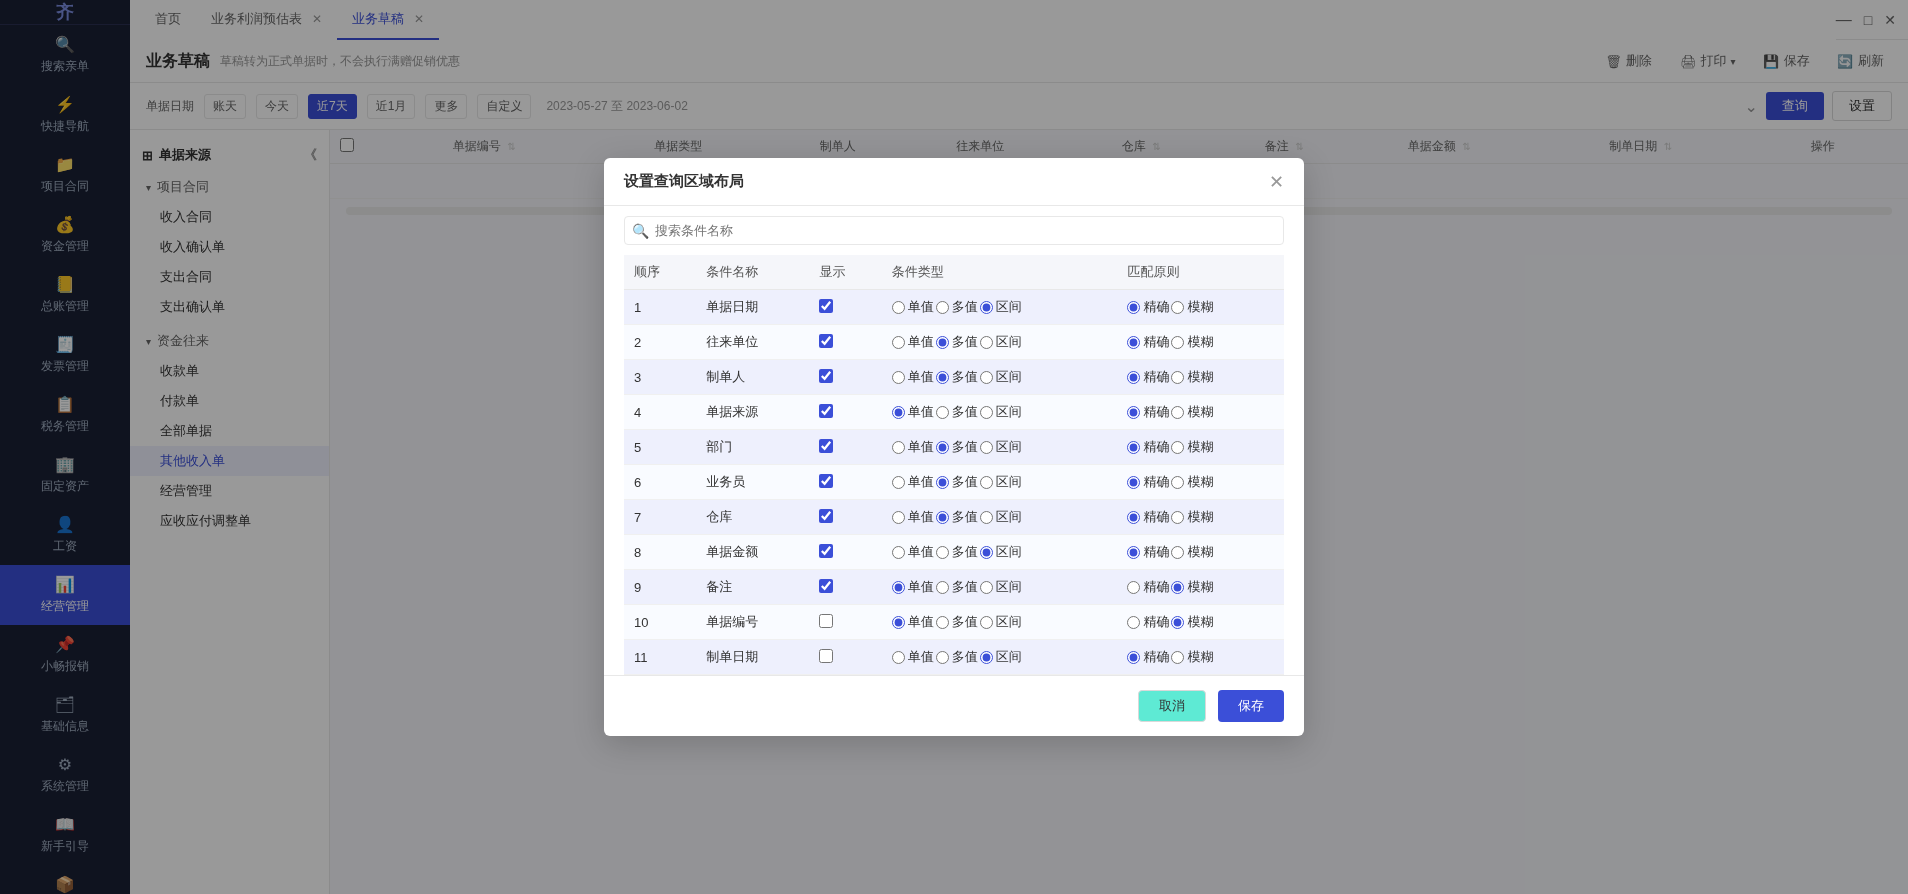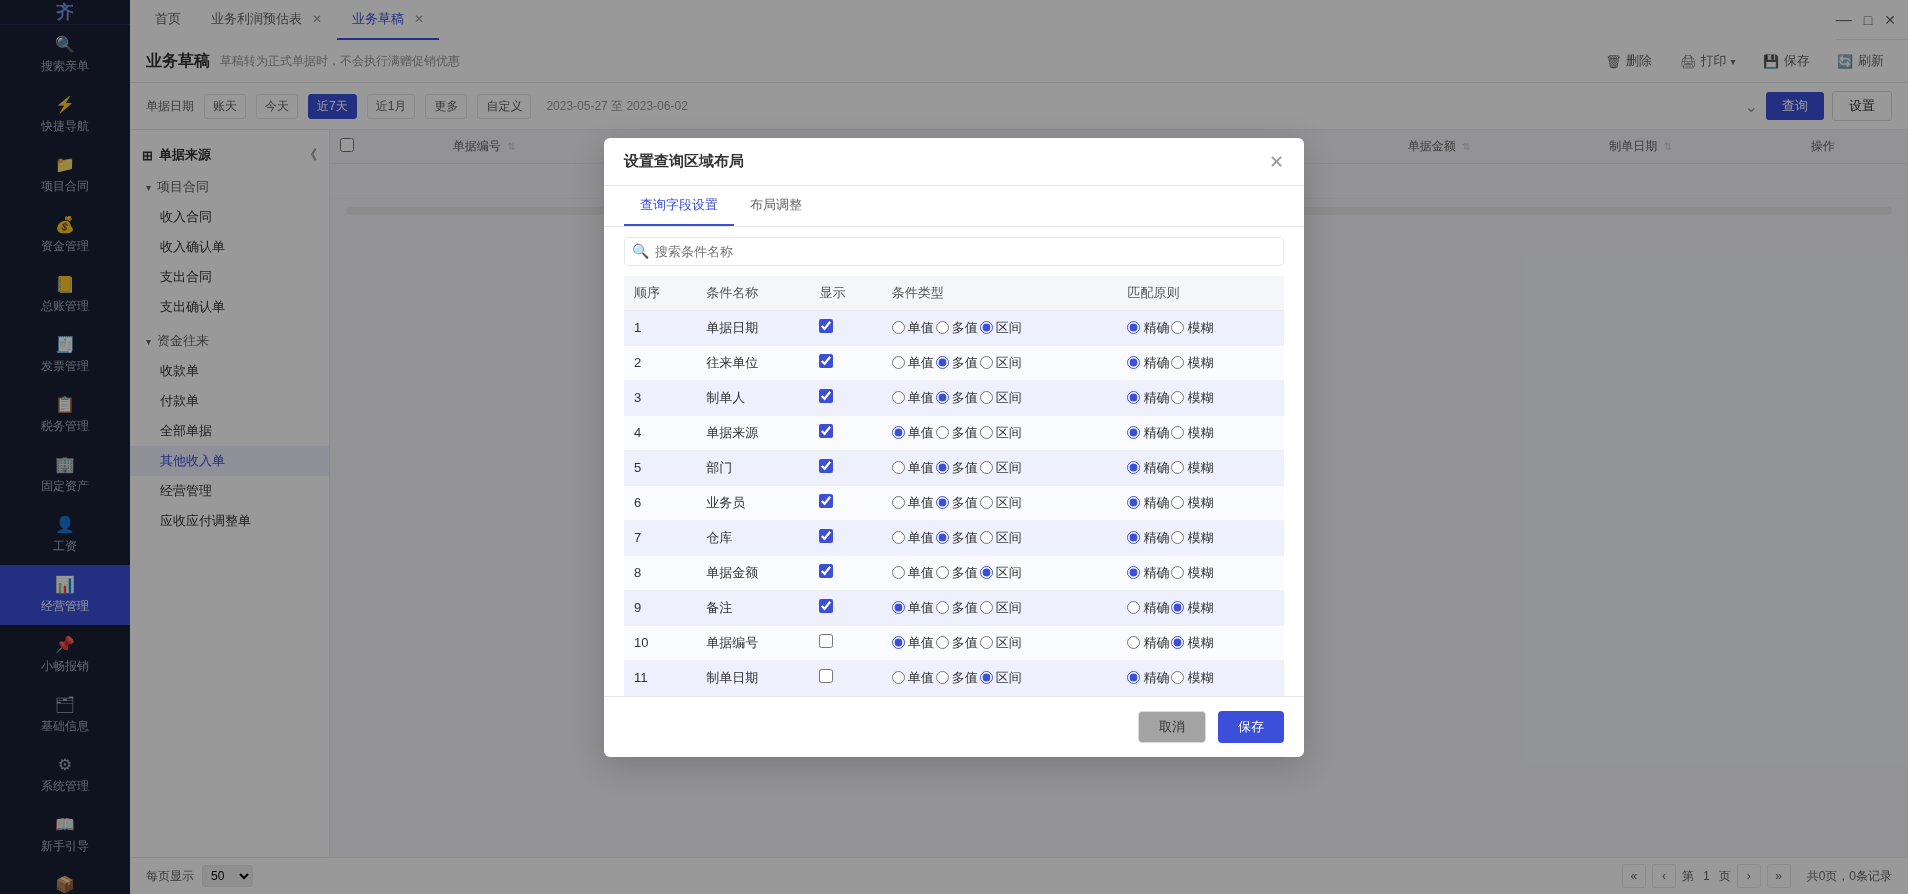--- a/index.html
+++ b/index.html
@@ -90,21 +90,21 @@
     .modal-table tr:nth-child(odd) { background: #fff; }
 
     
     .radio-group { display: flex; align-items: center; gap: 2px; }
     .radio-label { display: flex; align-items: center; gap: 3px; cursor: pointer; white-space: nowrap; }
     .radio-input { accent-color: #3b4fd8; }
     .checkbox-input { accent-color: #3b4fd8; width: 14px; height: 14px; }
 
     
     .modal-footer { display: flex; justify-content: flex-end; padding: 14px 20px; border-top: 1px solid #e8e8e8; gap: 12px; }
-    .btn-cancel { padding: 6px 20px; border: 1px solid #d9d9d9; border-radius: 4px; background: #a3a3a3; color: #333; cursor: pointer; font-size: 13px; }
+    .btn-cancel { padding: 6px 20px; border: 1px solid #d9d9d9; border-radius: 4px; background: #5eead4; color: #333; cursor: pointer; font-size: 13px; }
     .btn-save { padding: 6px 20px; border: none; border-radius: 4px; background: #3b4fd8; color: #fff; cursor: pointer; font-size: 13px; }
 
     
     .row-highlight { background: #eef0fd !important; }
   </style>
 </head>
 <body>
 
 <div class="app-container">
 
@@ -328,58 +328,32 @@
         </table>
 
         <div style="padding: 4px 16px 0;">
           <div style="height:8px; background:#e9e9e9; border-radius:4px; margin-top:4px; overflow:hidden;">
             <div style="height:100%; width:30%; background:#bbb; border-radius:4px; margin-left:20%;"></div>
           </div>
         </div>
       </div>
     </div>
 
-    <div class="bottom-bar">
-      <span>每页显示</span>
-      <select class="page-size-select">
-        <option>50</option>
-        <option>100</option>
-        <option>200</option>
-      </select>
-      <div class="pagination">
-        <div class="pagination-btn">«</div>
-        <div class="pagination-btn">‹</div>
-        <span>第</span>
-        <span style="margin:0 3px;">1</span>
-        <span>页</span>
-        <div class="pagination-btn">›</div>
-        <div class="pagination-btn">»</div>
-      </div>
-      <span style="margin-left:8px;">共0页，0条记录</span>
-    </div>
   </div>
 
   <div class="modal-overlay">
     <div class="modal">
 
       <div class="modal-header">
         <span class="modal-title">设置查询区域布局</span>
         <span class="modal-close">✕</span>
       </div>
 
       <div class="modal-body">
 
-        <div class="modal-tabs">
-          <div class="modal-tab active">
-            <span>查询字段设置</span>
-          </div>
-          <div class="modal-tab">
-            <span>布局调整</span>
-          </div>
-        </div>
 
         <div class="modal-search">
           <div class="search-wrap">
             <span class="search-icon-inner">🔍</span>
             <input class="modal-search-input" type="text" placeholder="搜索条件名称" style="">
           </div>
         </div>
 
         <div class="modal-table-wrap">
           <table class="modal-table">

